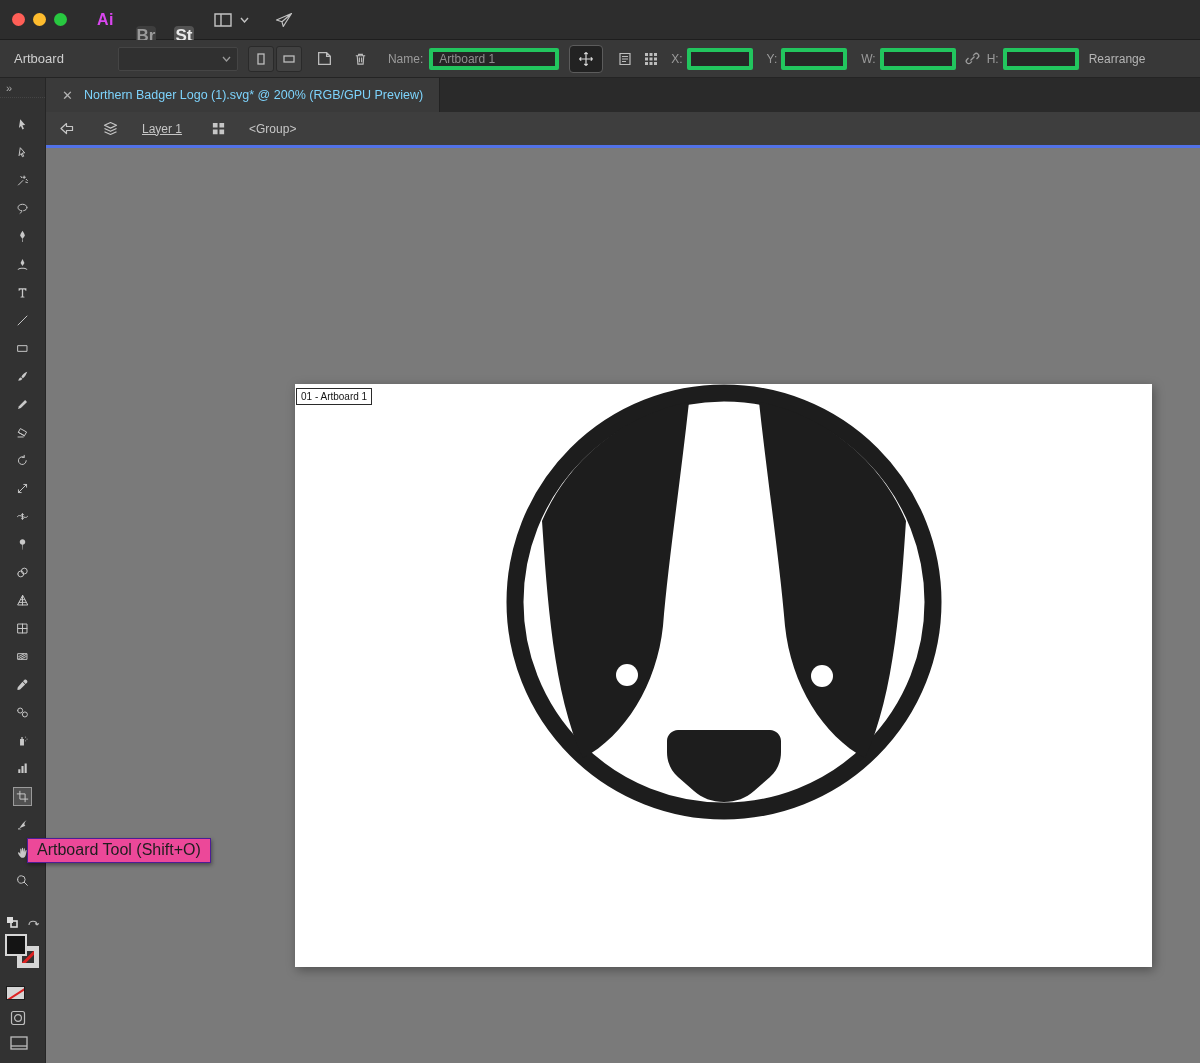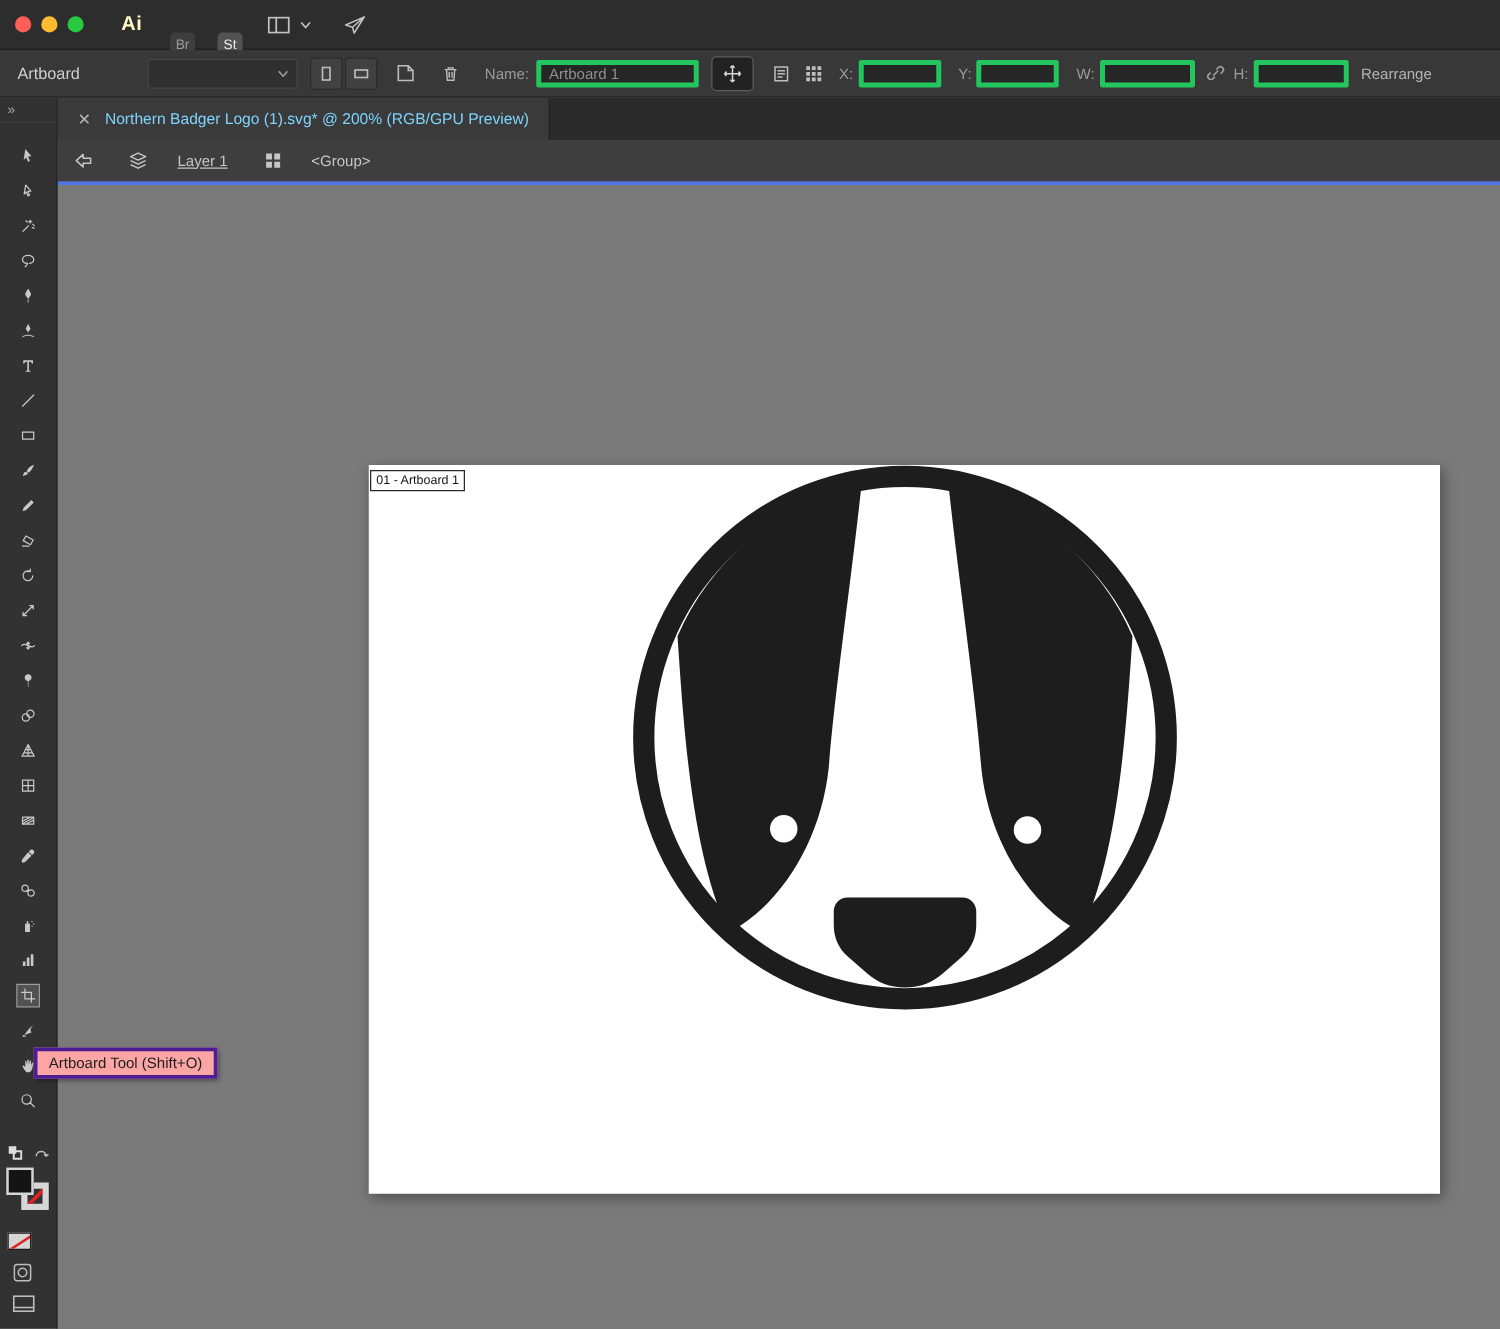--- a/index.html
+++ b/index.html
@@ -11,21 +11,21 @@
     -webkit-font-smoothing:antialiased;
   }
   svg { display:block; }
 
   
   .menu-bar{position:absolute;left:0;top:0;width:1200px;height:40px;background:#2d2d2d;
     border-bottom:1px solid #1e1e1e;display:flex;align-items:center;z-index:20;}
   .traffic{width:13px;height:13px;border-radius:50%;margin-left:8px;}
   .traffic:first-child{margin-left:12px;}
   .ai-logo{font-size:16px;font-weight:bold;margin-left:30px;letter-spacing:.5px;}
-  .app-badge{width:20px;height:20px;border-radius:4px;font-size:11px;font-weight:normal;
+  .app-badge{width:20px;height:20px;border-radius:4px;font-size:17px;font-weight:bold;
     display:flex;align-items:center;justify-content:center;margin-left:22px;margin-top:32px;}
   .badge-br{background:#3e3e3e;color:#9a9a9a;}
   .badge-st{background:#525252;color:#e9e9e9;margin-left:18px;}
   .menu-icon{margin-left:20px;display:flex;align-items:center;}
 
   
   .control-bar{position:absolute;left:0;top:40px;width:1200px;height:38px;background:#383838;
     border-bottom:1px solid #242424;display:flex;align-items:center;overflow:hidden;
     padding-left:14px;z-index:20;white-space:nowrap;}
   .cb-label{color:#cfcfcf;font-size:13px;}
@@ -75,40 +75,40 @@
   .tab-title{color:#7dd3fc;font-size:12.5px;white-space:nowrap;}
 
   
   .context-bar{position:absolute;left:46px;top:112px;width:1154px;height:33px;background:#3e3e3e;
     display:flex;align-items:center;padding-left:12px;gap:23px;z-index:10;}
   .crumb-link{color:#c6c6c6;font-size:12px;text-decoration:underline;}
   .crumb-text{color:#c6c6c6;font-size:12px;}
   .blue-line{position:absolute;left:46px;top:145px;width:1154px;height:3px;z-index:9;}
 
   
-  .canvas{position:absolute;left:46px;top:136px;width:1154px;height:915px;background:#7a7a7a;overflow:hidden;}
+  .canvas{position:absolute;left:46px;top:148px;width:1154px;height:915px;background:#7a7a7a;overflow:hidden;}
   .artboard{position:absolute;left:249px;top:236px;width:857px;height:583px;background:#ffffff;
     box-shadow:2px 3px 10px rgba(0,0,0,.35);}
   .artboard svg{width:100%;height:100%;}
   .artboard-label{position:absolute;left:250px;top:240px;background:#ffffff;border:1px solid #2a2a2a;
     color:#141414;font-size:10px;padding:1px 4px;line-height:13px;z-index:3;}
 
   
-  .tooltip{position:absolute;left:27px;top:838px;background:#fca5a5;border:3px solid #4c1d95;
-    color:#1e1e1e;font-size:12px;padding:2px 9px 3px;z-index:40;white-space:nowrap;
+  .tooltip{position:absolute;left:27px;top:838px;background:#ec4899;border:1px solid #4c1d95;
+    color:#1e1e1e;font-size:16px;padding:2px 9px 3px;z-index:40;white-space:nowrap;
     box-shadow:1px 2px 4px rgba(0,0,0,.4);}
 </style>
 </head>
 <body>
 
 <div class="menu-bar">
   <span class="traffic" style="background: rgb(255, 95, 87);"></span>
   <span class="traffic" style="background: rgb(254, 188, 46);"></span>
   <span class="traffic" style="background: rgb(40, 200, 64);"></span>
-  <span class="ai-logo" style="color: #fef9c3;">Ai</span>
+  <span class="ai-logo" style="color: #d946ef;">Ai</span>
   <span class="app-badge badge-br">Br</span>
   <span class="app-badge badge-st">St</span>
   <span class="menu-icon">
     <svg width="18" height="14" viewBox="0 0 18 14">
         <path d="M1 1 H17 V13 H1 Z M7 1 V13" fill="none" stroke="#c2c2c2" stroke-width="1.4"></path>
       </svg>
   </span>
   <span class="menu-icon" style="margin-left:8px;">
     <svg width="9" height="6" viewBox="0 0 9 6">
         <path d="M1 1 L4.5 5 L8 1" fill="none" stroke="#c2c2c2" stroke-width="1.4"></path>

